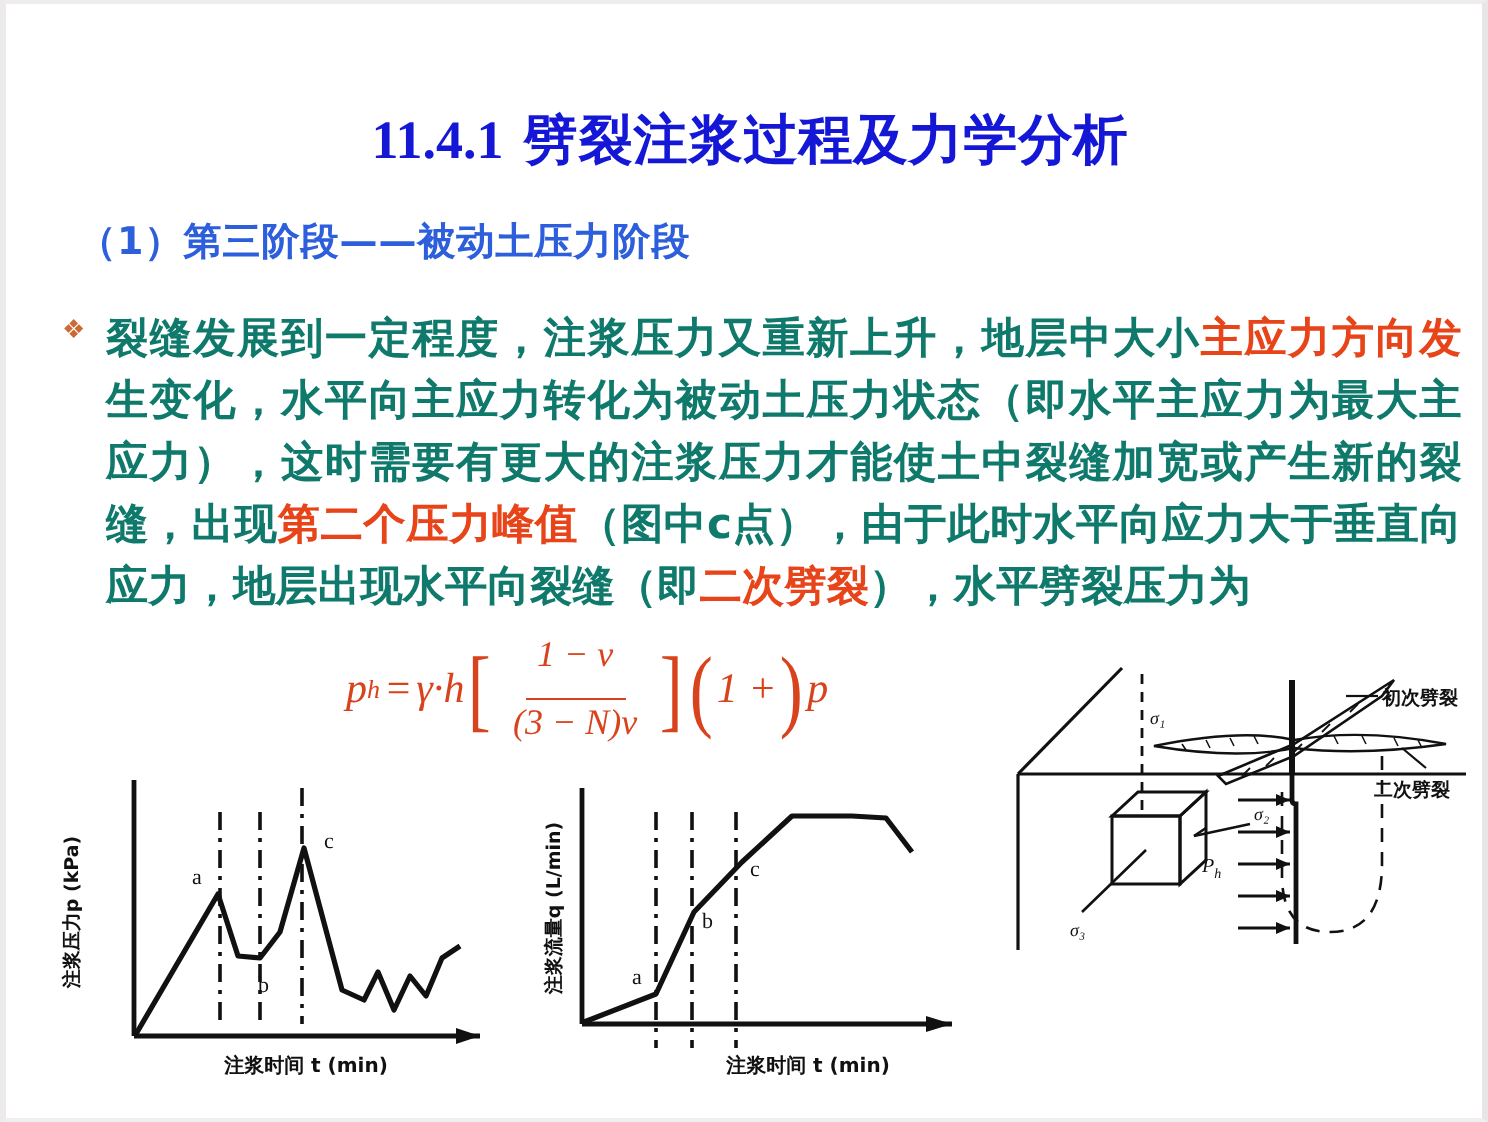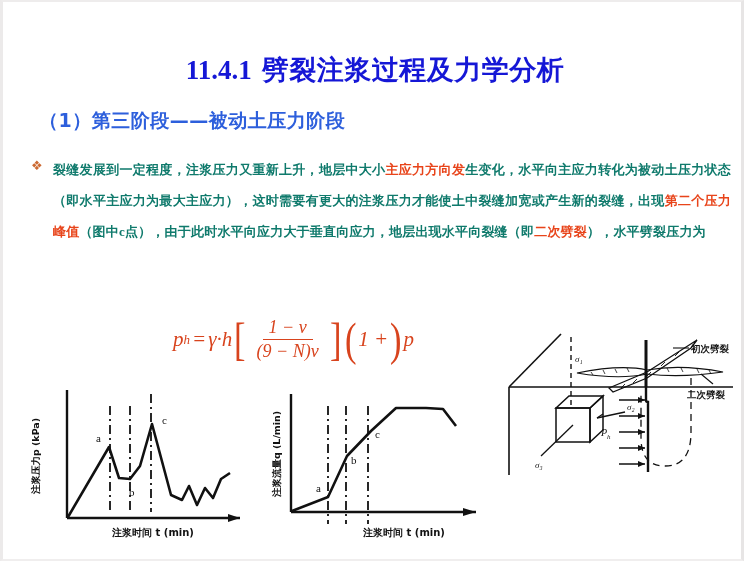--- a/index.html
+++ b/index.html
@@ -73,25 +73,24 @@
     padding-top: 5px;
     color: #cc6a33;
     font-size: 13px;
     line-height: 1;
     text-align: left;
   }
   .body-text {
     flex: 1 1 auto;
     color: #0f7a6c;
     font-weight: bold;
-    font-size: 13px;
+    font-size: 21px;
     line-height: 31px;
     letter-spacing: 0.2px;
     text-align: justify;
-    font-family: Liberation Serif, serif;
   }
   .hl {
     color: #e8441a;
   }
 
   
   #formula {
     position: absolute;
     left: 170px;
     top: 315px;
@@ -105,21 +104,21 @@
   }
   #formula .frac {
     display: inline-flex;
     flex-direction: column;
     align-items: center;
     vertical-align: middle;
     margin: 0 3px;
     font-size: 18px;
   }
   #formula .frac .num-part {
-    padding: 0 6px 1px 6px;
+    padding: 0 6px 11px 6px;
     border-bottom: 1.6px solid #d8431d;
   }
   #formula .frac .den-part {
     padding: 1px 6px 0 6px;
   }
   #formula .bracket {
     font-size: 46px;
     font-style: normal;
     line-height: 0.82;
     font-family: "Liberation Serif", "DejaVu Serif", serif;
@@ -177,21 +176,21 @@
   <div id="formula">
     <span>p</span>
       <span class="sub">h</span>
     <span class="op">=</span>
     <span>γ</span>
     <span>·</span>
     <span>h</span>
     <span class="bracket">[</span>
     <span class="frac">
       <span class="num-part">1 − ν</span>
-      <span class="den-part">(9 − N)ν</span>
+      <span class="den-part">(3 − N)ν</span>
     </span>
     <span class="bracket">]</span>
     <span class="bracket">(</span>
     <span>1 +</span>
     <span class="bracket">)</span>
     <span>p</span>
   </div>
 
   <div class="figure" id="fig1">
     <svg width="242" height="160" viewBox="0 0 242 160">

